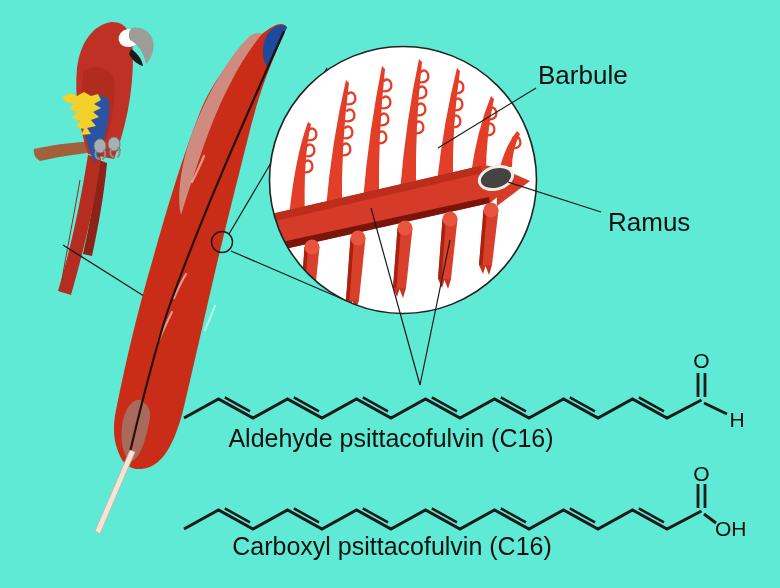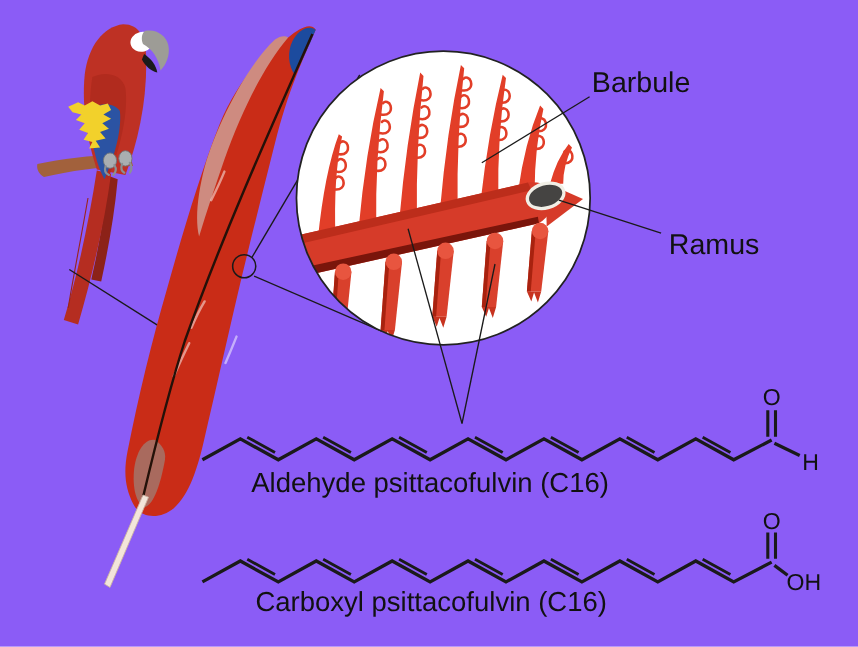--- a/index.html
+++ b/index.html
@@ -1,19 +1,19 @@
 <!DOCTYPE html>
 <html><head>
 <meta charset="utf-8">
 <style>
   html,body{margin:0;padding:0;background:#ffffff;}
   .stage{
     position:relative;
     width:780px;height:588px;
-    background:#8b5cf6;
+    background:#5eead4;
     font-family:"Liberation Sans", sans-serif;
     overflow:hidden;
   }
   svg text{font-family:"Liberation Sans", sans-serif;fill:#111111;}
   .label{font-size:26px;}
   .mol-name{font-size:25px;}
   .atom{font-size:21px;}
 </style>
 </head>
 <body>

